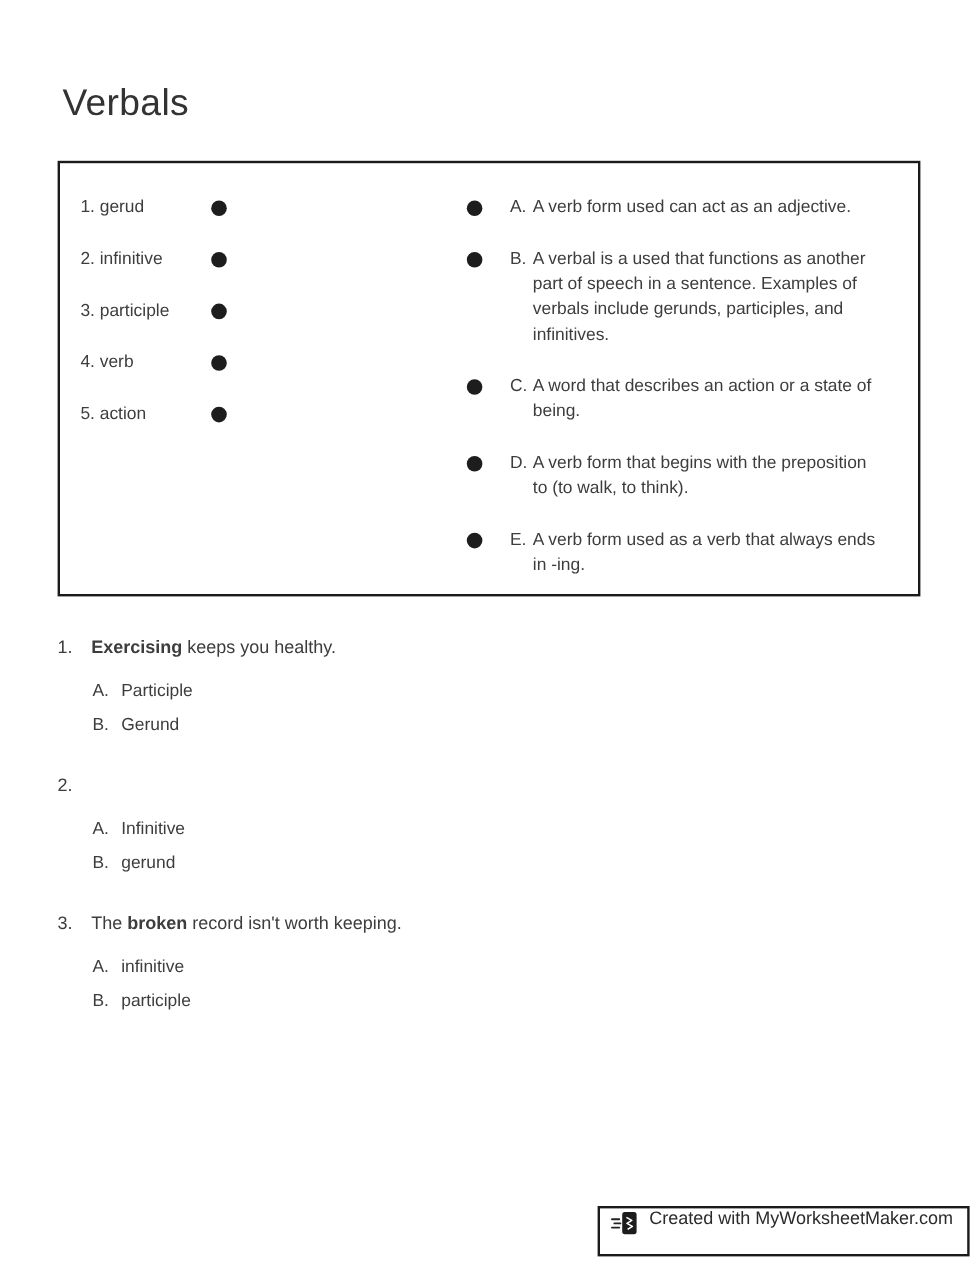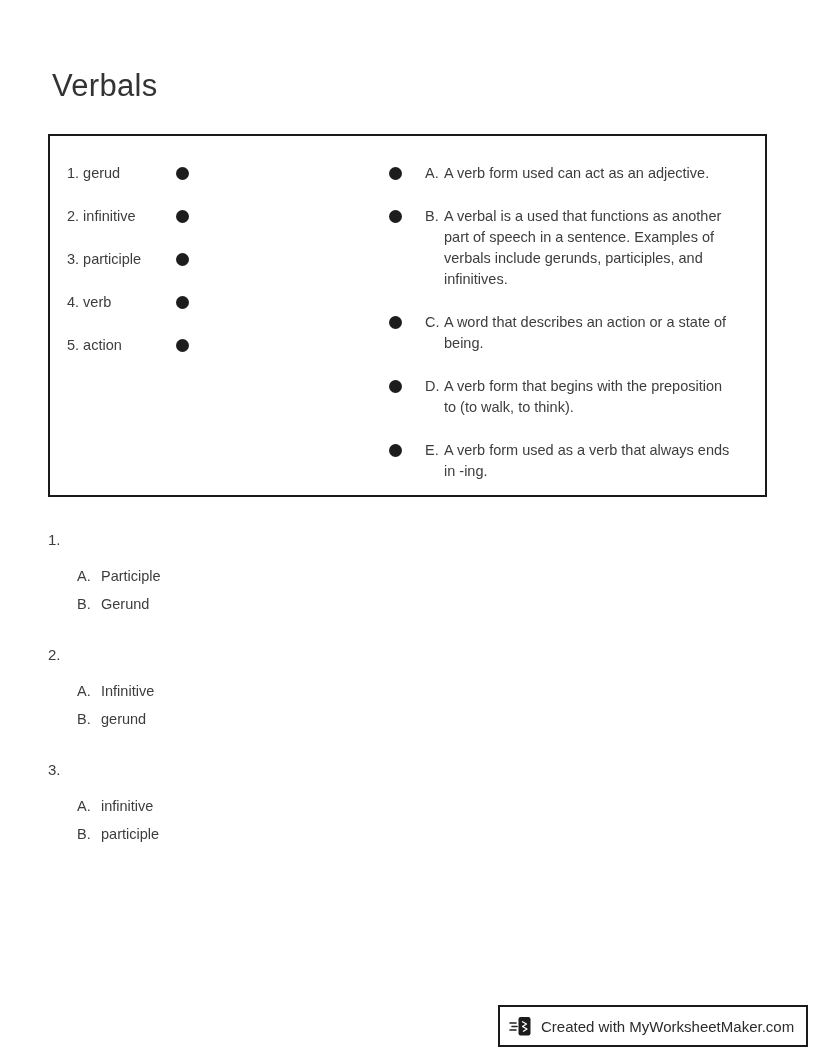--- a/index.html
+++ b/index.html
@@ -36,21 +36,21 @@
   .q-num{width:28px;flex-shrink:0;}
   .bold{font-weight:bold;}
   .italic{font-style:italic;}
   .options{margin-left:29px;}
   .option{display:flex;font-size:14.5px;line-height:21px;margin-bottom:7px;}
   .opt-letter{width:24px;flex-shrink:0;}
   
   .footer-badge{
     position:absolute;left:498px;top:1005px;width:310px;height:42px;
     border:2px solid #1a1a1a;box-sizing:border-box;
-    display:flex;align-items:center;padding-left:9px;background:#fff;
+    display:flex;align-items:flex-start;padding-left:9px;background:#fff;
     cursor:pointer;
   }
   .footer-logo{margin-right:8px;display:flex;align-items:center;}
   .footer-text{font-size:15px;color:#2b2b2b;white-space:nowrap;}
 </style>
 </head>
 <body>
 
 <h1 class="page-title">Verbals</h1>
 
@@ -123,20 +123,21 @@
     </div>
   </div>
 
 </div>
 
 <div class="questions">
 
   <div class="question">
     <div class="q-line">
       <span class="q-num">1.</span>
+      <span class="q-text"><span class="bold">Exercising</span><span> keeps you healthy.</span></span>
     </div>
     <div class="options">
       <div class="option">
         <span class="opt-letter">A.</span>
         <span>Participle</span>
       </div>
       <div class="option">
         <span class="opt-letter">B.</span>
         <span>Gerund</span>
       </div>
@@ -155,20 +156,21 @@
       <div class="option">
         <span class="opt-letter">B.</span>
         <span>gerund</span>
       </div>
     </div>
   </div>
 
   <div class="question">
     <div class="q-line">
       <span class="q-num">3.</span>
+      <span class="q-text"><span>The </span><span class="bold">broken</span><span> record isn't worth keeping.</span></span>
     </div>
     <div class="options">
       <div class="option">
         <span class="opt-letter">A.</span>
         <span>infinitive</span>
       </div>
       <div class="option">
         <span class="opt-letter">B.</span>
         <span>participle</span>
       </div>

